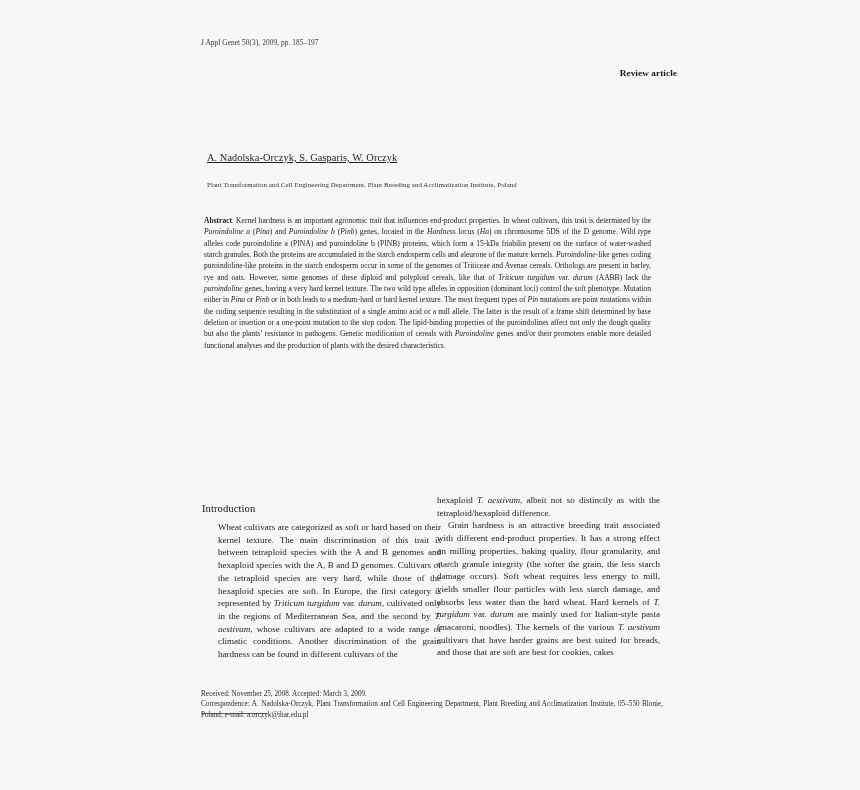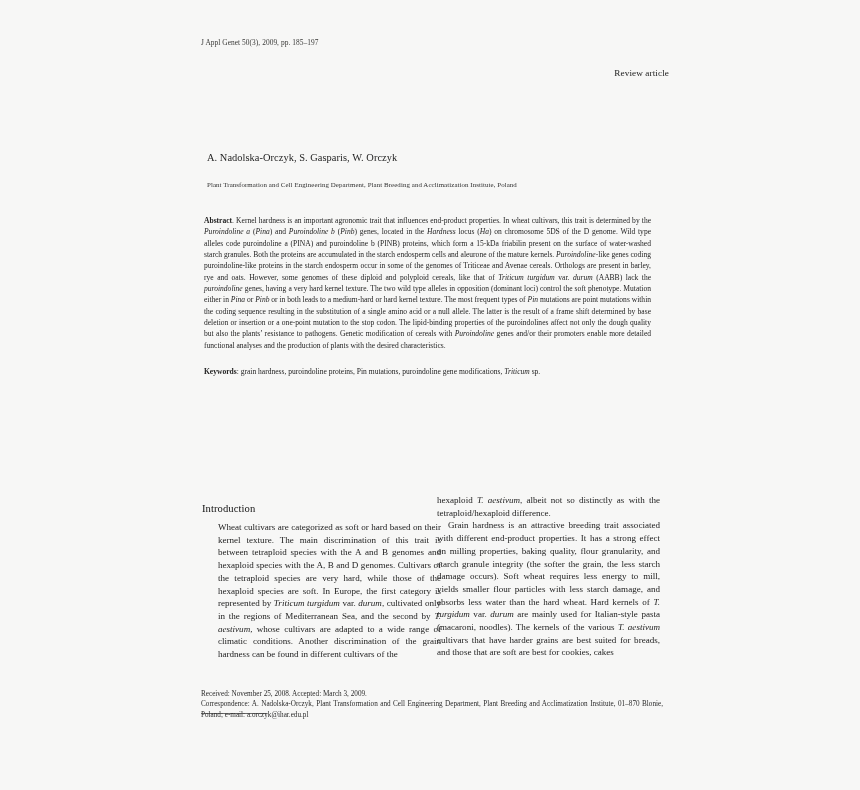--- a/index.html
+++ b/index.html
@@ -25,24 +25,24 @@
     position: absolute;
     left: 201px;
     top: 38px;
     font-size: 7.4px;
     letter-spacing: 0.05px;
     color: #3a3a38;
     white-space: nowrap;
   }
   .review-label {
     position: absolute;
-    right: 191px;
+    right: 183px;
     top: 68px;
     font-size: 9.2px;
-    font-weight: normal;
+    font-weight: bold;
     color: #1a1a1a;
     letter-spacing: 0.1px;
   }
   
   .title {
     position: absolute;
     left: 207px;
     top: 112px;
     font-size: 17.2px;
     font-weight: bold;
@@ -51,20 +51,21 @@
     white-space: nowrap;
   }
   .authors {
     position: absolute;
     left: 207px;
     top: 152px;
     font-size: 10.4px;
     color: #1f1f1f;
     letter-spacing: 0.05px;
     white-space: nowrap;
+    text-decoration: underline;
   }
   .affiliation {
     position: absolute;
     left: 207px;
     top: 181px;
     font-size: 6.9px;
     color: #303030;
     letter-spacing: 0.08px;
     white-space: nowrap;
   }
@@ -148,34 +149,33 @@
 
   <div class="review-label">Review article</div>
 
 
   <div class="authors">A. Nadolska-Orczyk, S. Gasparis, W. Orczyk</div>
 
   <div class="affiliation">Plant Transformation and Cell Engineering Department, Plant Breeding and Acclimatization Institute, Poland</div>
 
   <div class="abstract-block">
     <p class="abstract-text"><b>Abstract</b>. Kernel hardness is an important agronomic trait that influences end-product properties. In wheat cultivars, this trait is determined by the <i>Puroindoline a</i> (<i>Pina</i>) and <i>Puroindoline b</i> (<i>Pinb</i>) genes, located in the <i>Hardness</i> locus (<i>Ha</i>) on chromosome 5DS of the D genome. Wild type alleles code puroindoline a (PINA) and puroindoline b (PINB) proteins, which form a 15-kDa friabilin present on the surface of water-washed starch granules. Both the proteins are accumulated in the starch endosperm cells and aleurone of the mature kernels. <i>Puroindoline</i>-like genes coding puroindoline-like proteins in the starch endosperm occur in some of the genomes of Triticeae and Avenae cereals. Orthologs are present in barley, rye and oats. However, some genomes of these diploid and polyploid cereals, like that of <i>Triticum turgidum</i> var. <i>durum</i> (AABB) lack the <i>puroindoline</i> genes, having a very hard kernel texture. The two wild type alleles in opposition (dominant loci) control the soft phenotype. Mutation either in <i>Pina</i> or <i>Pinb</i> or in both leads to a medium-hard or hard kernel texture. The most frequent types of <i>Pin</i> mutations are point mutations within the coding sequence resulting in the substitution of a single amino acid or a null allele. The latter is the result of a frame shift determined by base deletion or insertion or a one-point mutation to the stop codon. The lipid-binding properties of the puroindolines affect not only the dough quality but also the plants’ resistance to pathogens. Genetic modification of cereals with <i>Puroindoline</i> genes and/or their promoters enable more detailed functional analyses and the production of plants with the desired characteristics.</p>
-    <div class="keywords"><b>Keywords</b>: grain hardness, puroindoline proteins, Pin mutations, puroindoline gene modifications, <i>Triticum</i> sp.</div>
   </div>
 
   <h2 class="section-head">Introduction</h2>
 
   <div class="col left">
     <p>Wheat cultivars are categorized as soft or hard based on their kernel texture. The main discrimination of this trait is between tetraploid species with the A and B genomes and hexaploid species with the A, B and D genomes. Cultivars of the tetraploid species are very hard, while those of the hexaploid species are soft. In Europe, the first category is represented by <i>Triticum turgidum</i> var. <i>durum</i>, cultivated only in the regions of Mediterranean Sea, and the second by <i>T. aestivum</i>, whose cultivars are adapted to a wide range of climatic conditions. Another discrimination of the grain hardness can be found in different cultivars of the</p>
   </div>
 
   <div class="col right">
     <p>hexaploid <i>T. aestivum</i>, albeit not so distinctly as with the tetraploid/hexaploid difference.</p>
     <p class="indent">Grain hardness is an attractive breeding trait associated with different end-product properties. It has a strong effect on milling properties, baking quality, flour granularity, and starch granule integrity (the softer the grain, the less starch damage occurs). Soft wheat requires less energy to mill, yields smaller flour particles with less starch damage, and absorbs less water than the hard wheat. Hard kernels of <i>T. turgidum</i> var. <i>durum</i> are mainly used for Italian-style pasta (macaroni, noodles). The kernels of the various <i>T. aestivum</i> cultivars that have harder grains are best suited for breads, and those that are soft are best for cookies, cakes</p>
   </div>
 
   <div class="foot-rule"></div>
 
   <div class="footnote">
     <p>Received: November 25, 2008. Accepted: March 3, 2009.</p>
-    <p>Correspondence: A. Nadolska-Orczyk, Plant Transformation and Cell Engineering Department, Plant Breeding and Acclimatization Institute, 01–870 Blonie, Poland; e-mail: a.orczyk@ihar.edu.pl</p>
+    <p>Correspondence: A. Nadolska-Orczyk, Plant Transformation and Cell Engineering Department, Plant Breeding and Acclimatization Institute, 05–550 Blonie, Poland; e-mail: a.orczyk@ihar.edu.pl</p>
   </div>
 
 </div>
 
 </body></html>

